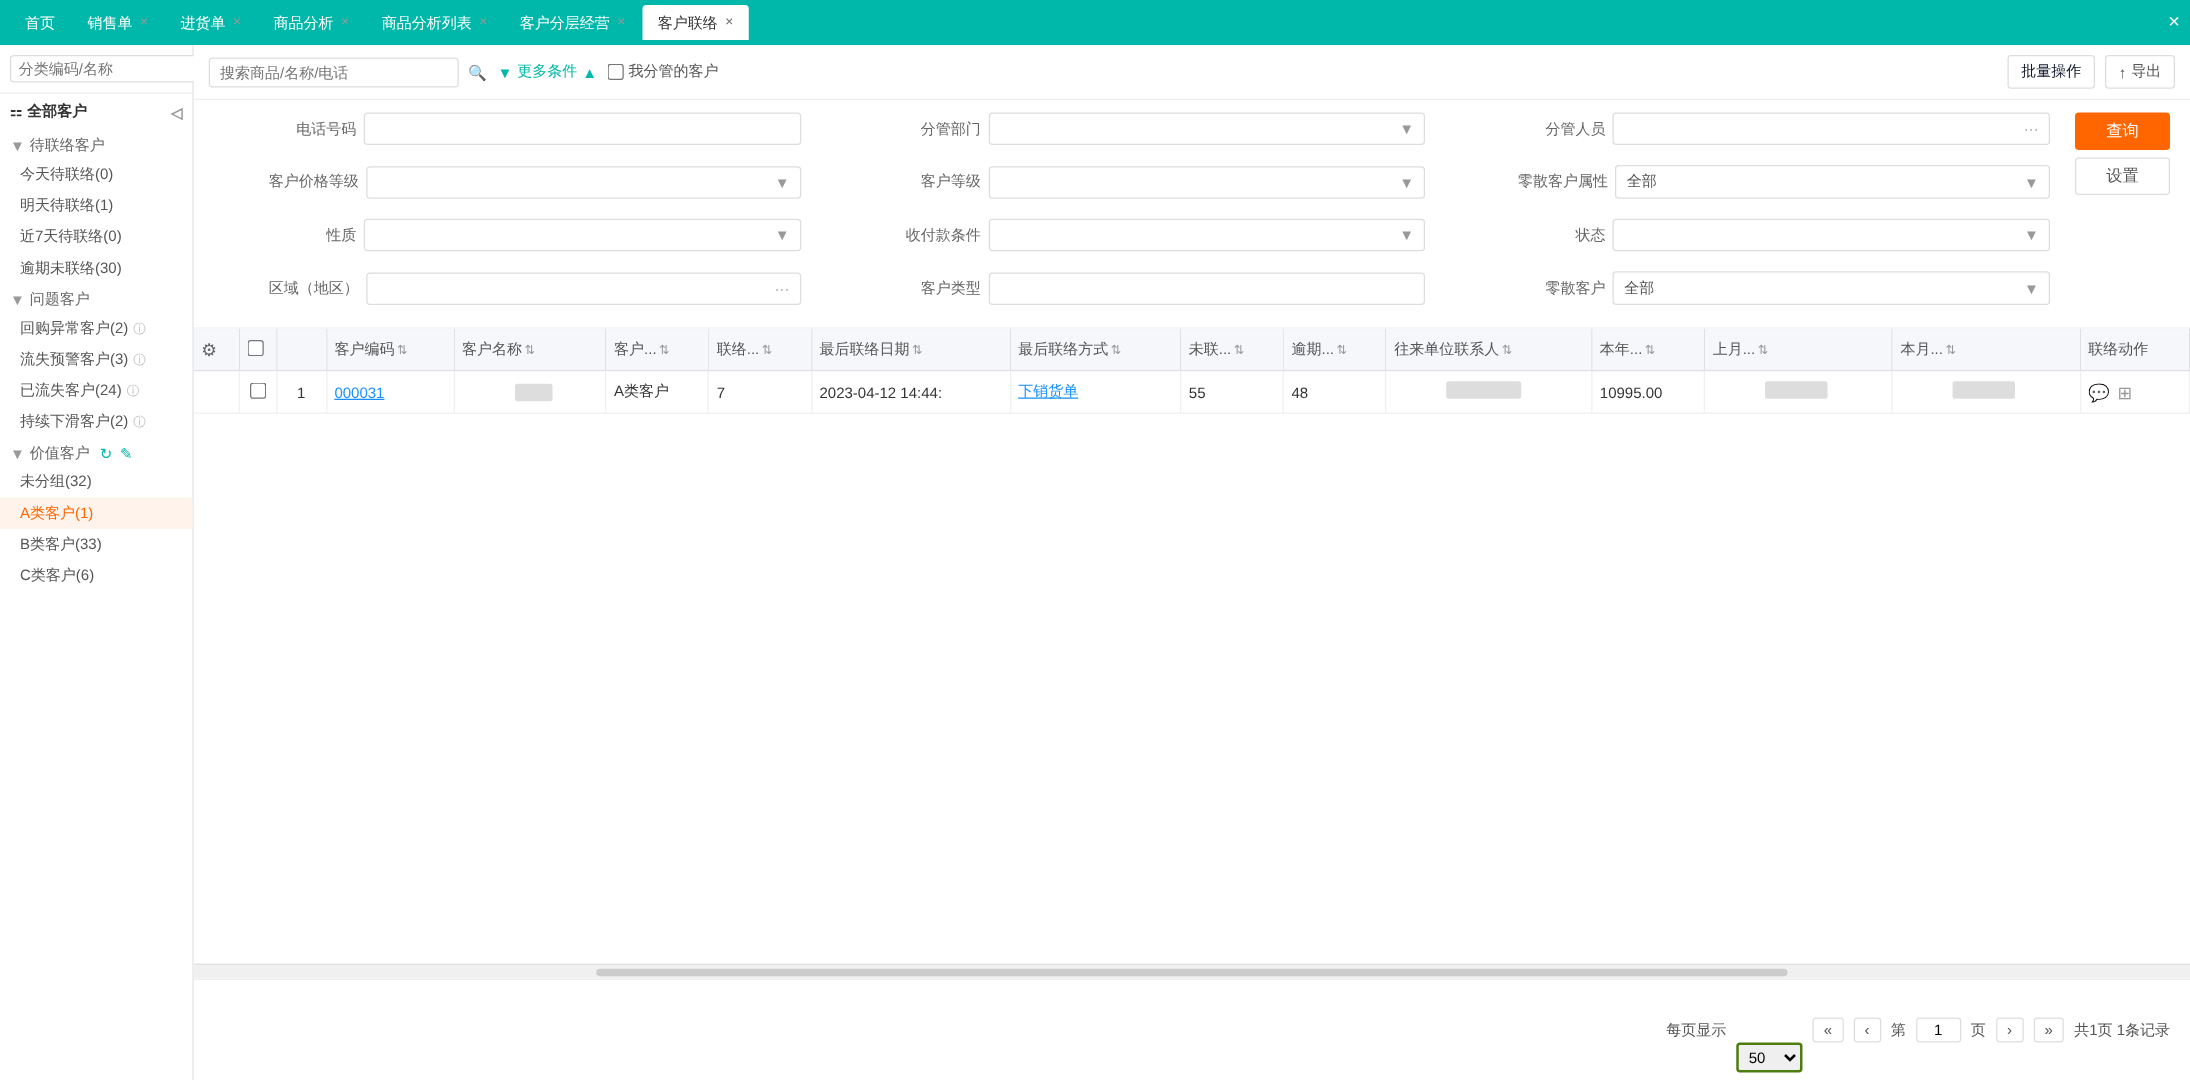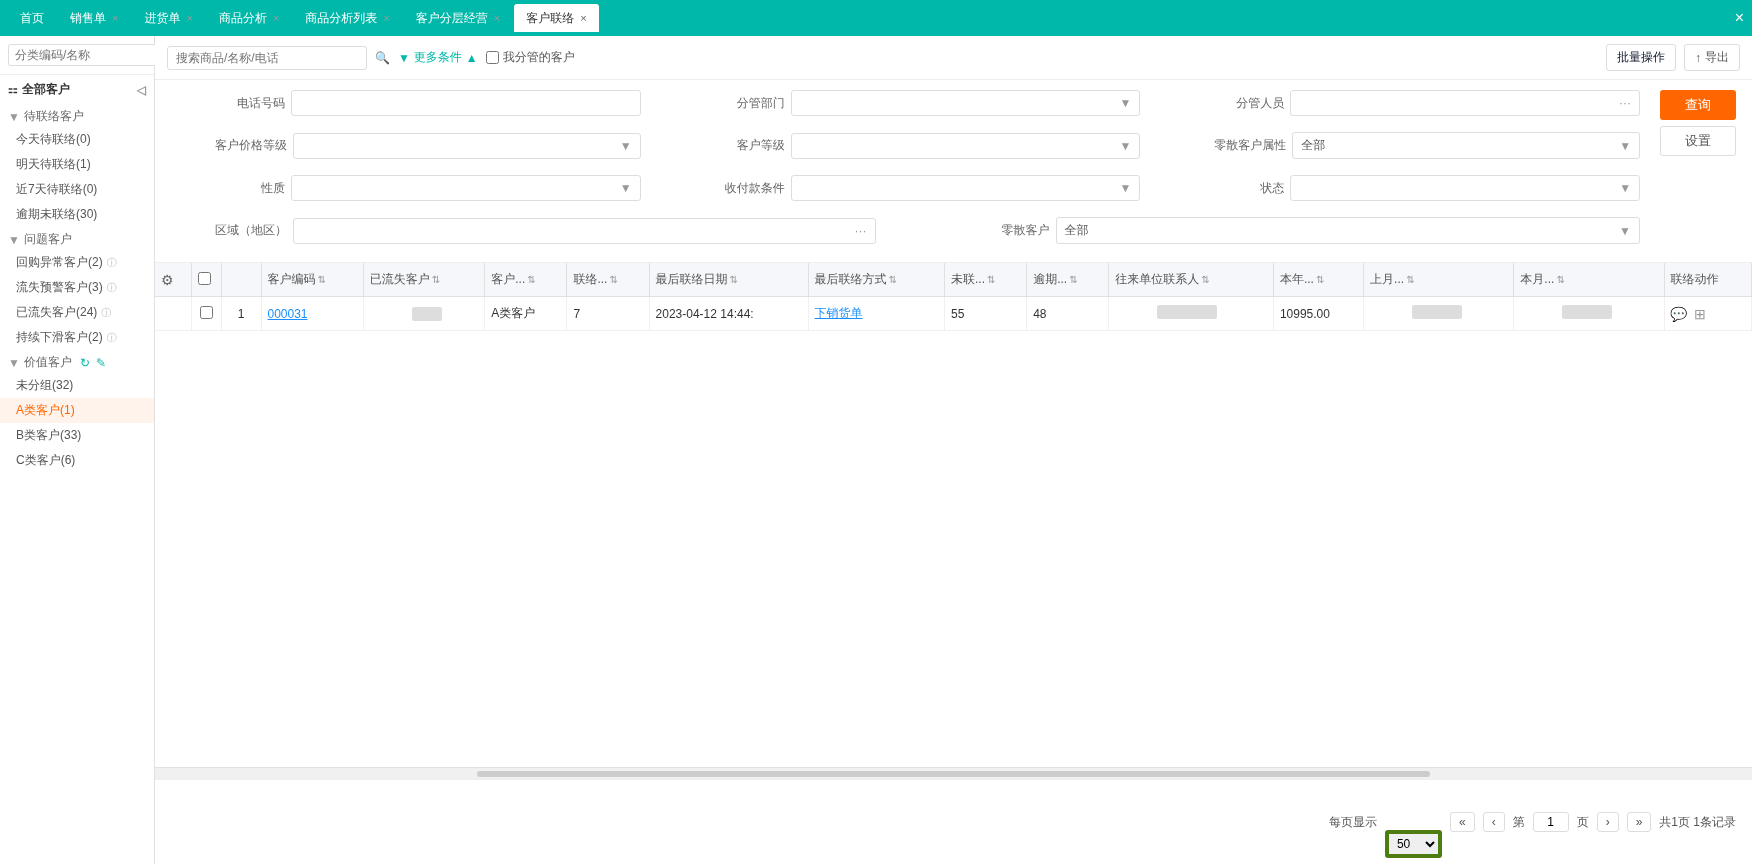--- a/index.html
+++ b/index.html
@@ -249,21 +249,21 @@
       border-top: 1px solid #eee;
       padding: 6px 16px;
       display: flex;
       align-items: center;
       justify-content: flex-end;
       gap: 8px;
       font-size: 12px;
       color: #555;
     }
     .page-size-select {
-      border: 4px solid #4d7c0f;
+      border: 2px solid #4d7c0f;
       border-radius: 3px;
       padding: 2px 4px;
       font-size: 12px;
       outline: none;
       margin-top: 44px;
     }
     .page-nav-btn {
       border: 1px solid #ddd;
       background: #fff;
       padding: 2px 8px;
@@ -518,20 +518,24 @@
 
           <div class="adv-filter-row">
             <div class="filter-field">
               <label>区域（地区）</label>
               <div class="filter-field-input">
                 <span></span>
                 <span style="color:#999;">···</span>
               </div>
             </div>
             <div class="filter-divider"></div>
+            <div class="filter-field">
+              <label>客户类型</label>
+              <input class="filter-field-input" type="text" style="flex: 1 1 0%;" value="">
+            </div>
             <div class="filter-divider"></div>
             <div class="filter-field">
               <label>零散客户</label>
               <div class="filter-field-input">
                 <span>全部</span>
                 <span class="arrow">▼</span>
               </div>
             </div>
           </div>
         </div>
@@ -556,21 +560,21 @@
               </th>
               <th class="col-no"></th>
               <th>
                 <div class="th-sort">
                   <span>客户编码</span>
                   <span class="sort-icon">⇅</span>
                 </div>
               </th>
               <th>
                 <div class="th-sort">
-                  <span>已流失客户</span>
+                  <span>客户名称</span>
                   <span class="sort-icon">⇅</span>
                 </div>
               </th>
               <th>
                 <div class="th-sort">
                   <span>客户...</span>
                   <span class="sort-icon">⇅</span>
                 </div>
               </th>
               <th>

